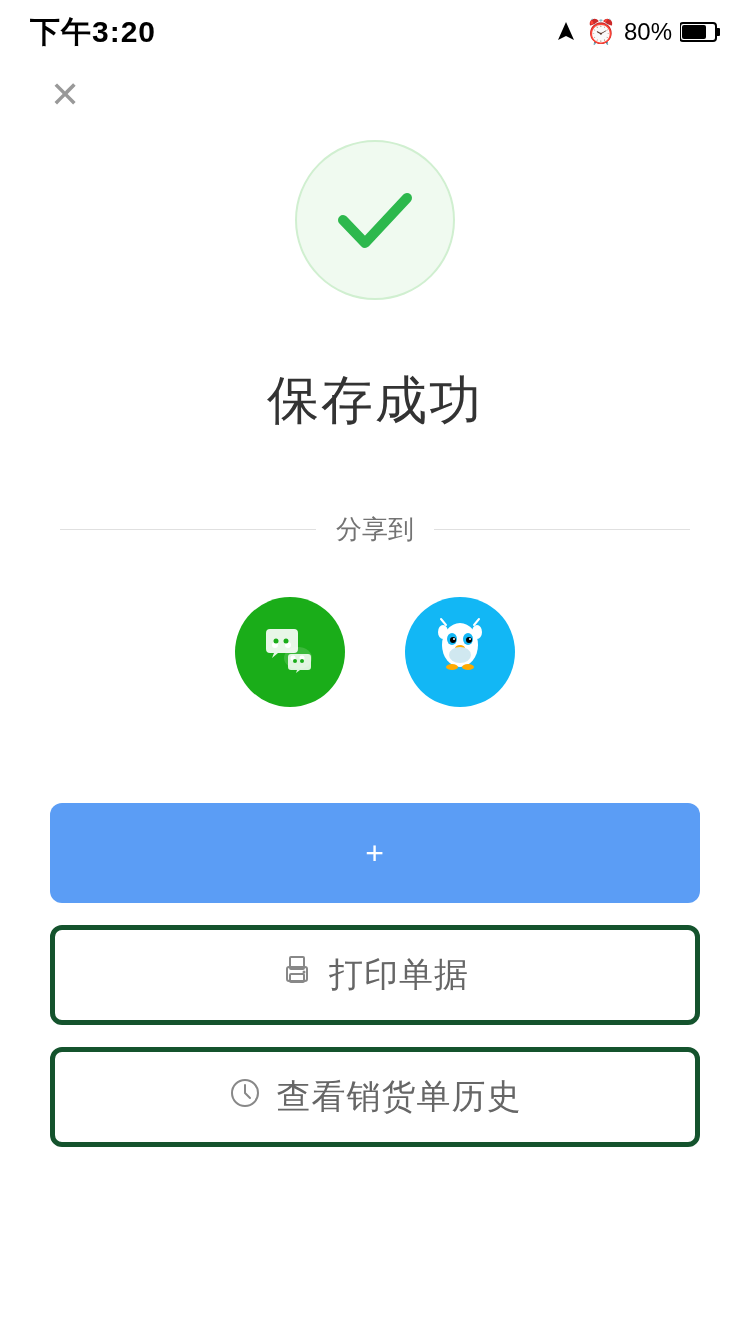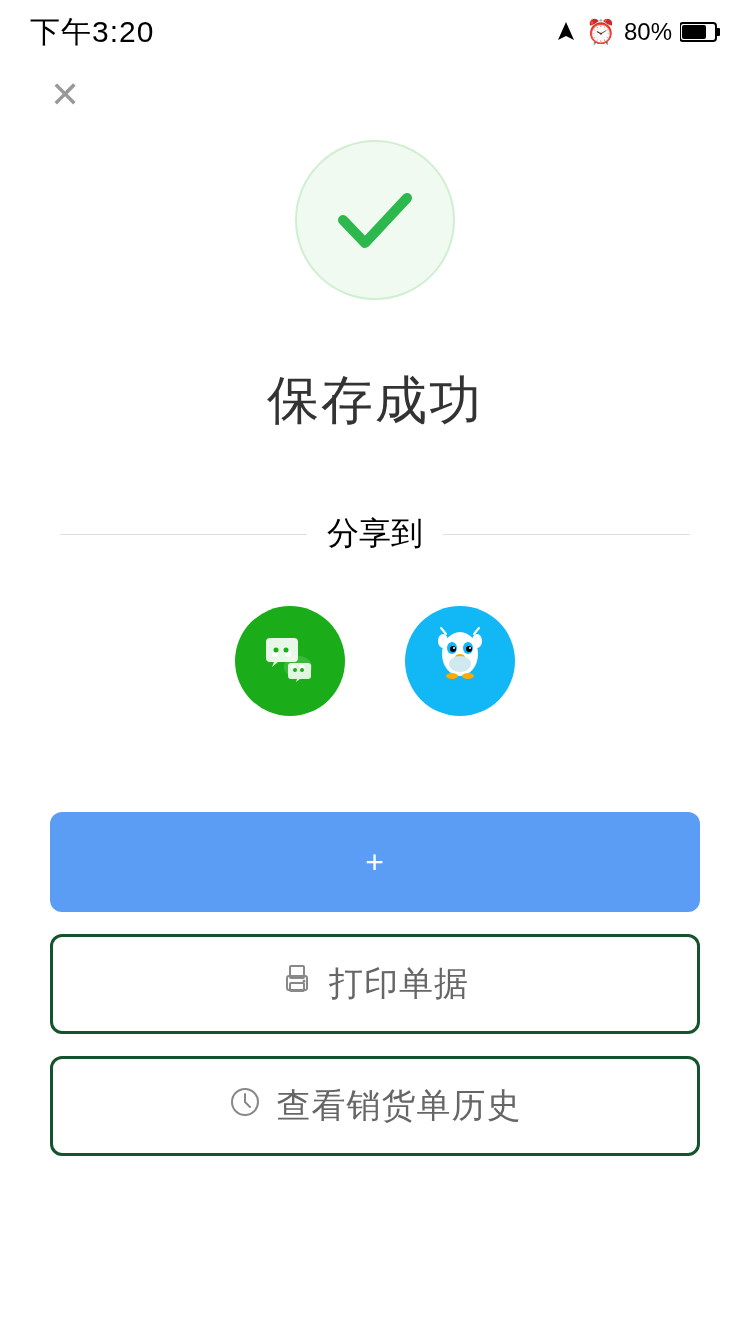--- a/index.html
+++ b/index.html
@@ -37,21 +37,21 @@
     }
 
     .wifi-icon {
       display: inline-block;
       width: 28px;
       height: 22px;
     }
 
     .status-center {
       font-size: 30px;
-      font-weight: 400;
+      font-weight: 700;
       color: #000;
       letter-spacing: 1px;
     }
 
     .status-right {
       display: flex;
       align-items: center;
       gap: 8px;
       font-size: 24px;
       color: #000;
@@ -132,22 +132,22 @@
       margin-bottom: 50px;
     }
 
     .divider-line {
       flex: 1;
       height: 1px;
       background: #e0e0e0;
     }
 
     .share-label {
-      font-size: 32px;
-      color: #000000;
+      font-size: 26px;
+      color: #737373;
       white-space: nowrap;
     }
 
     
     .share-icons {
       display: flex;
       gap: 60px;
       justify-content: center;
       align-items: center;
       margin-bottom: 20px;
@@ -194,21 +194,21 @@
       font-size: 34px;
       color: #fff;
       font-weight: 400;
       letter-spacing: 1px;
     }
 
     .btn-secondary {
       width: 100%;
       height: 100px;
       background: #fff;
-      border: 3px solid #14532d;
+      border: 5px solid #14532d;
       border-radius: 12px;
       display: flex;
       align-items: center;
       justify-content: center;
       gap: 16px;
       cursor: pointer;
       font-size: 34px;
       color: #666;
       font-weight: 400;
       letter-spacing: 1px;

